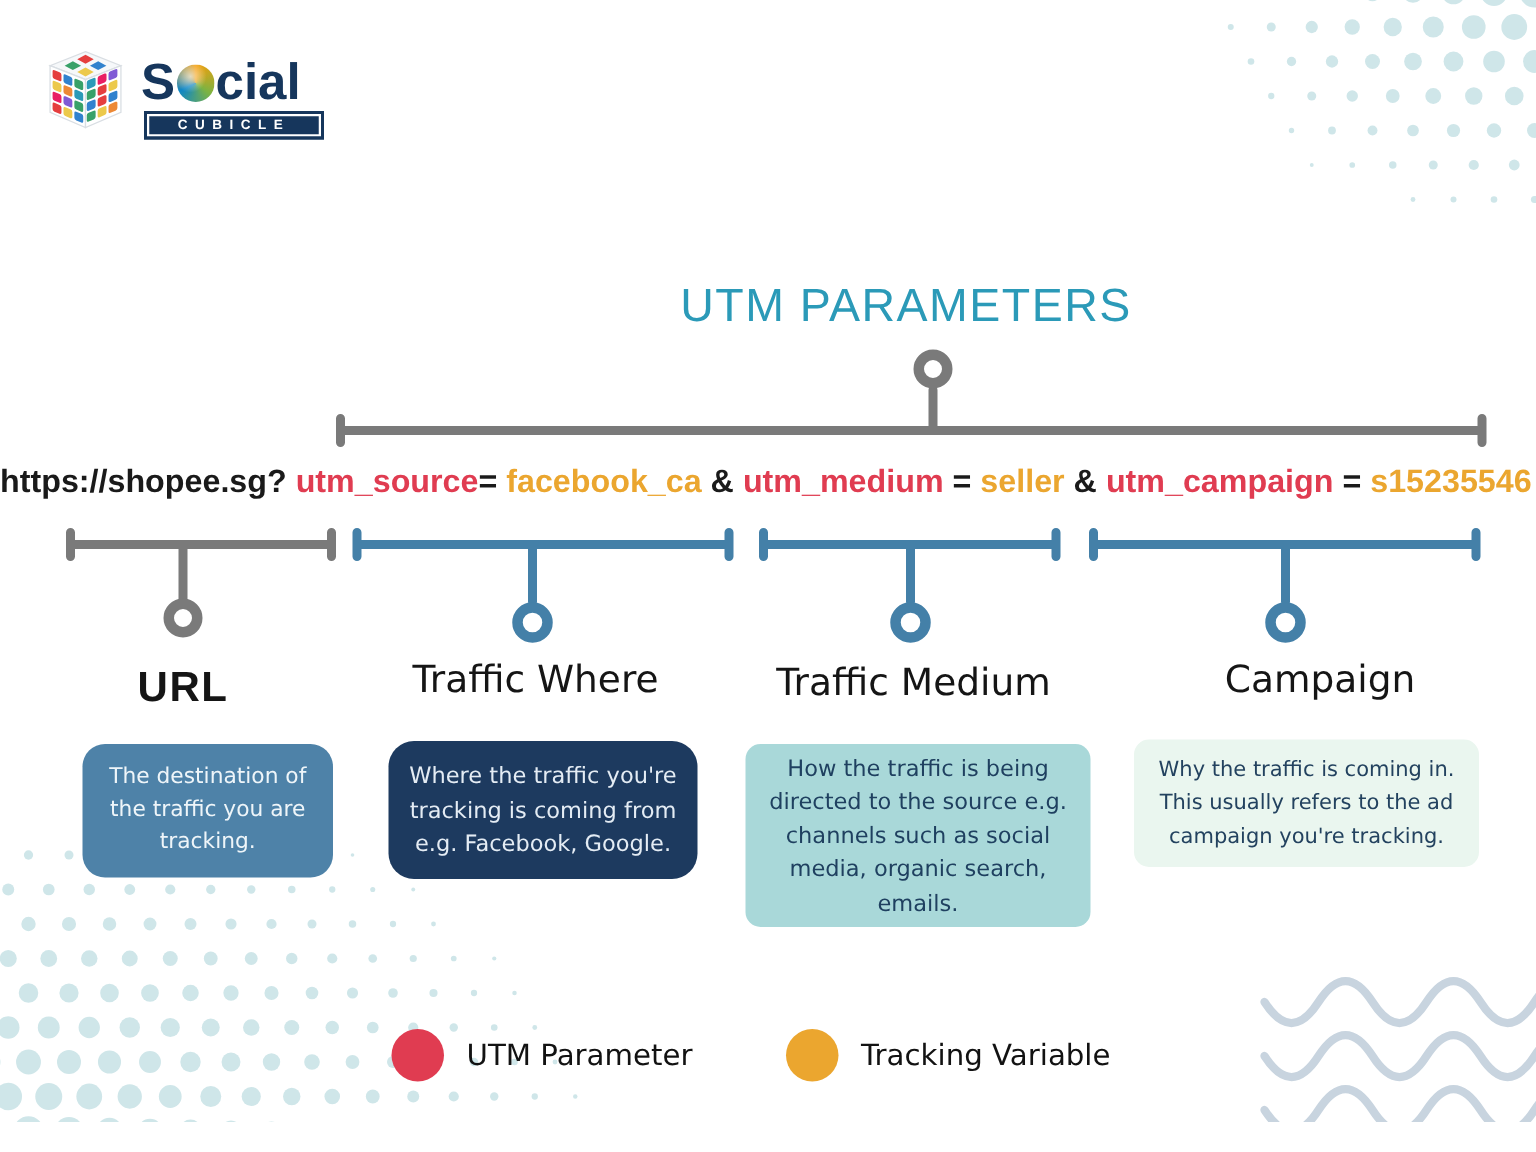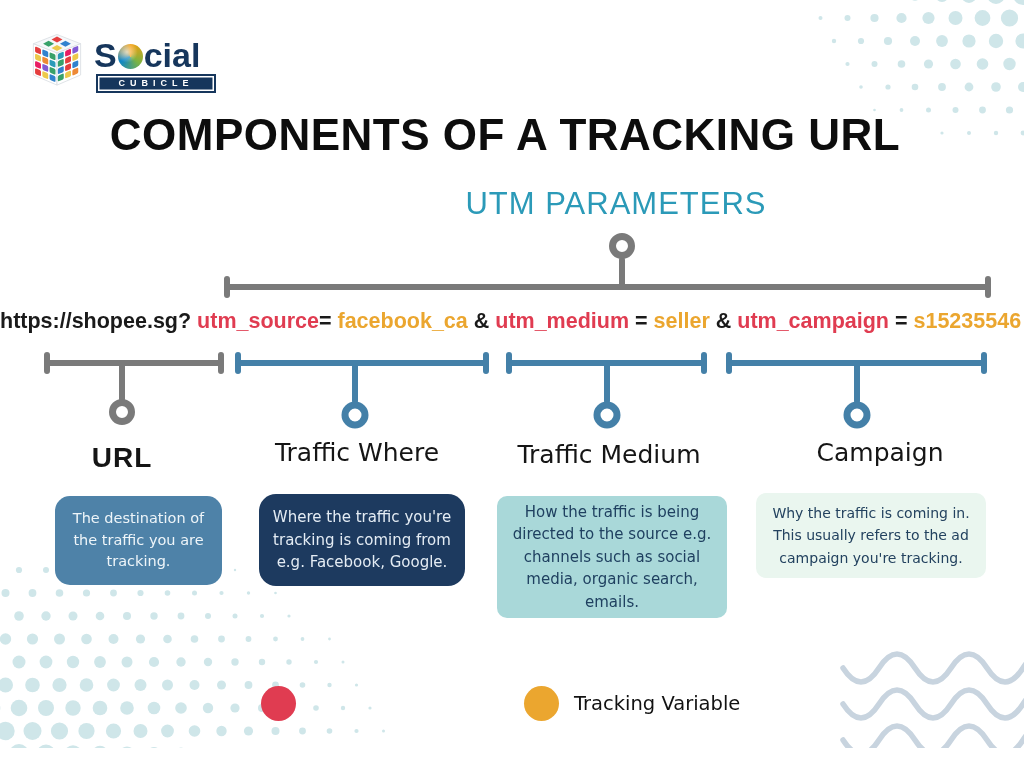--- a/index.html
+++ b/index.html
@@ -26,21 +26,21 @@
            vertical-align:-2px;}
   .logo-sub{position:absolute;left:68px;top:44px;width:116px;height:15px;background:var(--c-logo-navy);
             box-shadow:inset 0 0 0 1.5px #fff;border:2px solid var(--c-logo-navy);
             color:#fff;font-size:9px;font-weight:bold;letter-spacing:5px;text-align:center;
             line-height:15px;font-family:"Liberation Sans",sans-serif;}
 
   
   .title{position:absolute;left:0;top:110px;width:1010px;text-align:center;
          font-family:"Liberation Sans",sans-serif;font-weight:bold;font-size:44px;
          color:var(--c-title-text);letter-spacing:0.5px;}
-  .subtitle{position:absolute;left:336px;top:186px;width:560px;text-align:center;
+  .subtitle{position:absolute;left:324px;top:186px;width:560px;text-align:center;
             font-family:"Liberation Sans",sans-serif;font-size:31px;color:var(--c-teal);
             letter-spacing:1px;}
 
   
   #connectors path{fill:none;stroke-width:6;stroke-linecap:round;}
   #connectors .stroke-gray{stroke:var(--c-gray);}
   #connectors .stroke-blue{stroke:var(--c-blue);}
   #connectors circle{fill:#fff;stroke-width:7;}
   #connectors circle.stroke-gray{stroke:var(--c-gray);}
   #connectors circle.stroke-blue{stroke:var(--c-blue);}
@@ -319,21 +319,20 @@
           <polygon points="32,4.5 38.5,8 32,11.5 25.5,8" fill="#e53e3e"></polygon>
           <polygon points="22,9.5 28.5,13 22,16.5 15.5,13" fill="#38a169"></polygon>
           <polygon points="42,9.5 48.5,13 42,16.5 35.5,13" fill="#3182ce"></polygon>
           <polygon points="32,14.5 38.5,18 32,21.5 25.5,18" fill="#ecc94b"></polygon>
         </g>
     </svg>
     <div class="brand"><span>S</span><span class="o-swirl"></span><span>cial</span></div>
     <div class="logo-sub">CUBICLE</div>
   </div>
 
-  <h1 class="title" style="margin:0">COMPONENTS OF A TRACKING URL</h1>
   <h2 class="subtitle" style="margin:0;font-weight:normal">UTM PARAMETERS</h2>
 
   <svg class="layer" id="connectors" viewBox="0 0 1024 768">
     <g>
       <path class="stroke-gray" d="M227 287 H988 M227 279 V295 M988 279 V295 M622 287 V260"></path>
       <circle class="stroke-gray" cx="622" cy="246" r="9.5"></circle>
     </g>
     <g>
       <path class="stroke-gray" d="M47 363 H221 M47 355 V371 M221 355 V371 M122 363 V399"></path>
       <circle class="stroke-gray" cx="122" cy="412" r="9.5"></circle>
@@ -359,19 +358,20 @@
   <div class="comp-label" id="lbl2">Traffic Medium</div>
   <div class="comp-label" id="lbl3">Campaign</div>
 
   <div class="comp-box" id="box0">The destination of the traffic you are tracking.</div>
   <div class="comp-box" id="box1">Where the traffic you're tracking is coming from e.g. Facebook, Google.</div>
   <div class="comp-box" id="box3">Why the traffic is coming in. This usually refers to the ad campaign you're tracking.</div>
   <div class="comp-box" id="box2">How the traffic is being directed to the source e.g. channels such as social media, organic search, emails.</div>
 
   <div class="legend-item" id="legend0">
     <span class="legend-dot red"></span>
+    <span class="legend-label">UTM Parameter</span>
   </div>
   <div class="legend-item" id="legend1">
     <span class="legend-dot orange"></span>
     <span class="legend-label">Tracking Variable</span>
   </div>
 
 </div>
 
 </body></html>

